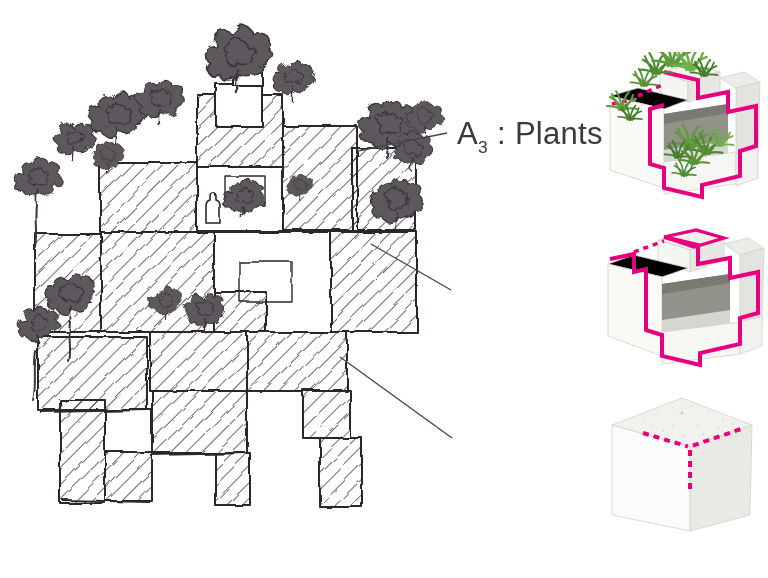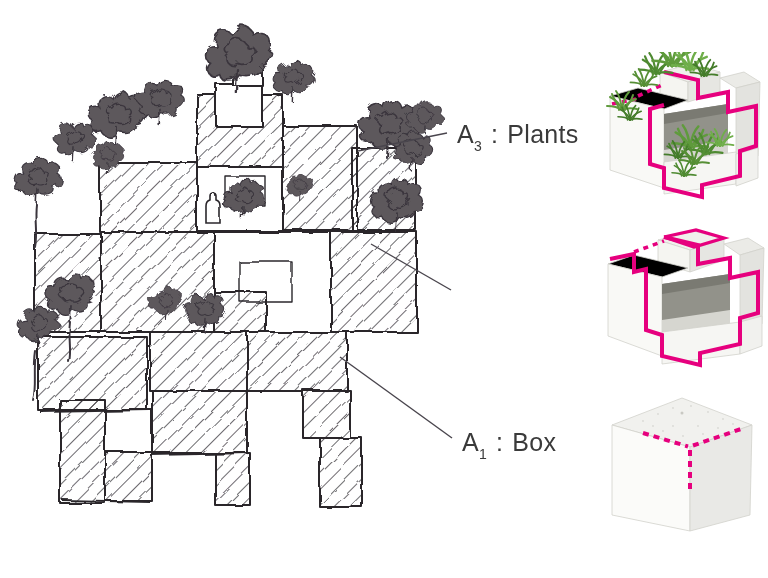--- a/index.html
+++ b/index.html
@@ -15,21 +15,21 @@
   .hbox{fill:url(#hatch);stroke:var(--sketch-ink);stroke-width:2;stroke-linejoin:round;}
   .wbox{fill:#ffffff;stroke:var(--sketch-ink);stroke-width:2;stroke-linejoin:round;}
   .thin{stroke-width:1.4;}
   .tree-blob{fill:var(--tree-fill);stroke:#3b363e;stroke-width:1.5;}
   .tree-stem{stroke:#3b363e;stroke-width:2;fill:none;stroke-linecap:round;}
   .ink-line{stroke:var(--sketch-ink);stroke-width:1.8;fill:none;}
   .callout-line{stroke:#49454d;stroke-width:1.4;}
 
   
   .callout{
-    position:absolute;color:var(--label-text);font-size:25px;line-height:32px;
+    position:absolute;color:var(--label-text);font-size:31px;line-height:32px;
     white-space:nowrap;letter-spacing:0.3px;
   }
   .callout sub{font-size:0.56em;line-height:0;position:relative;top:0.12em;}
   .callout .sep{margin:0 9px;}
 
   
   .model{position:absolute;}
   .face{stroke:#d2d2cc;stroke-width:0.8;stroke-linejoin:round;}
   .noline{stroke:none;}
   .pink{stroke:var(--accent-magenta);fill:none;stroke-width:4;stroke-linejoin:miter;stroke-linecap:butt;}
@@ -126,23 +126,20 @@
     <g>
       <line class="callout-line" x1="358" y1="151" x2="447" y2="133"></line>
       <line class="callout-line" x1="371" y1="244" x2="451" y2="290"></line>
       <line class="callout-line" x1="340" y1="357" x2="452" y2="438"></line>
     </g>
   </svg>
 
   <div class="callout" style="left:457px;top:118px">
     <span>A</span><sub>3</sub><span class="sep">:</span><span>Plants</span>
   </div>
-  <div class="callout" style="left:462px;top:426px">
-    <span>A</span><sub>1</sub><span class="sep">:</span><span>Box</span>
-  </div>
 
   <svg class="model" style="left:598px;top:52px" width="167" height="165" viewBox="0 0 167 165">
     <defs>
       <g id="tuftA">
         <path d="M0,0 C-2,-6 -6,-10 -12,-13"></path>
           <path d="M0,0 C-1,-8 -2,-14 -6,-19"></path>
         <path d="M0,0 C1,-8 3,-14 7,-18"></path>
           <path d="M0,0 C3,-5 8,-9 14,-11"></path>
         <path d="M0,0 C-4,-3 -9,-4 -15,-4"></path>
           <path d="M0,0 C4,-2 10,-2 15,-1"></path>

